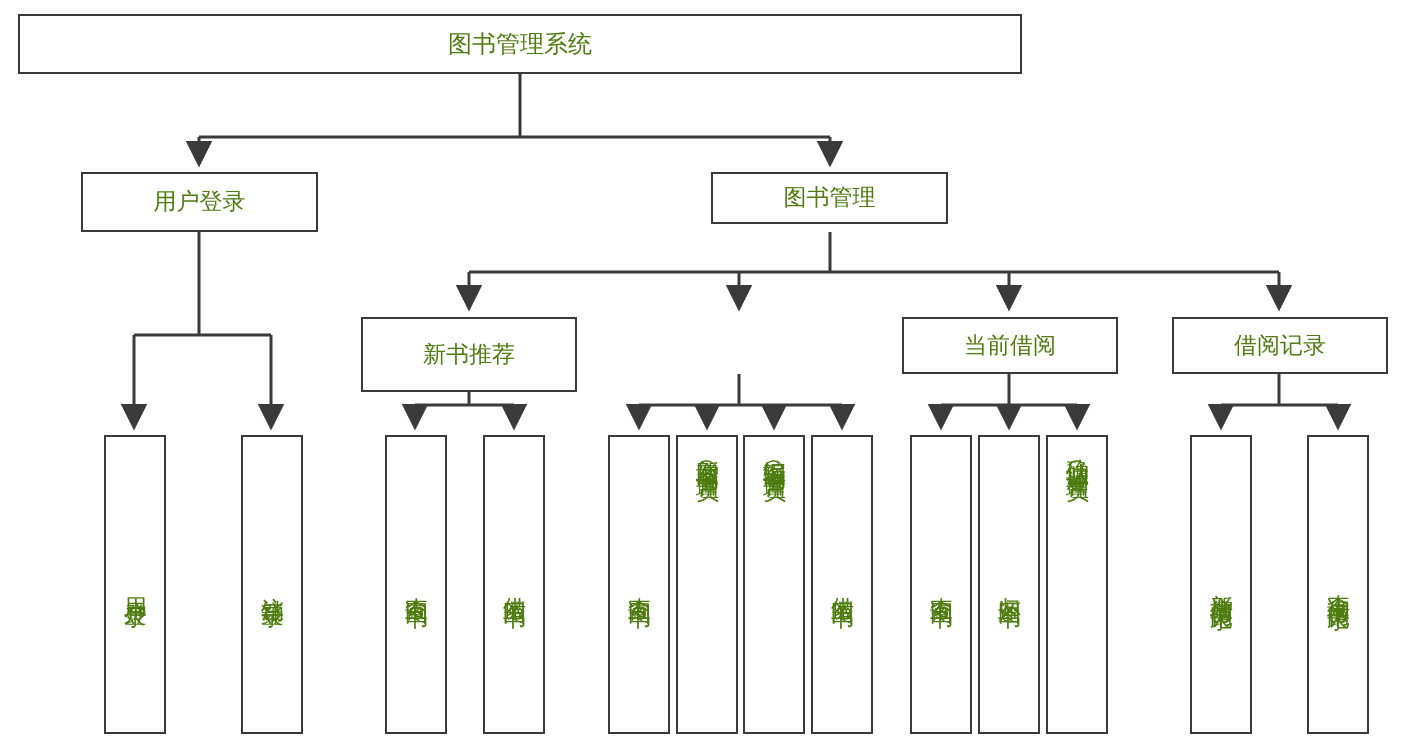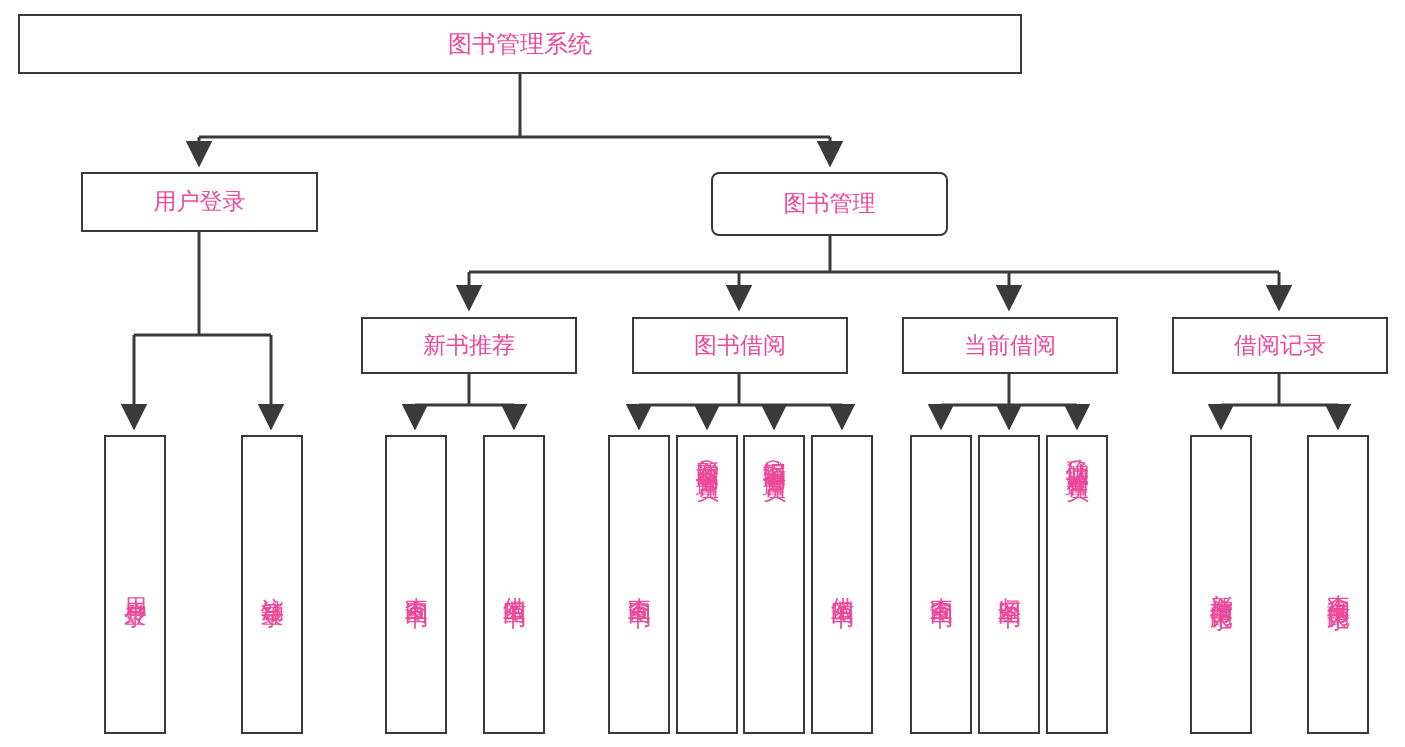--- a/index.html
+++ b/index.html
@@ -23,21 +23,21 @@
     background: #ffffff;
     border: 2px solid #3a3a3a;
     display: flex;
     align-items: center;
     justify-content: center;
   }
   .node.root {
     border-width: 2px;
   }
   .node .label {
-    color: #ec4899;
+    color: #4d7c0f;
     line-height: 1.12;
     text-align: center;
     white-space: nowrap;
   }
   .node.h .label {
     font-size: 23px;
   }
   .node.root .label {
     font-size: 24px;
   }
@@ -129,29 +129,26 @@
     </g>
   </svg>
 
   <div class="node root h" style="left:18px; top:14px; width:1004px; height:60px;">
     <span class="label">图书管理系统</span>
   </div>
 
   <div class="node h" style="left:81px; top:172px; width:237px; height:60px;">
     <span class="label">用户登录</span>
   </div>
-  <div class="node h" style="left:711px; top:172px; width:237px; height:64px;border-radius:8px;">
+  <div class="node h" style="left:711px; top:172px; width:237px; height:52px;">
     <span class="label">图书管理</span>
   </div>
 
-  <div class="node h" style="left:361px; top:317px; width:216px; height:57px;">
+  <div class="node h" style="left:361px; top:317px; width:216px; height:75px;">
     <span class="label">新书推荐</span>
-  </div>
-  <div class="node h" style="left:632px; top:317px; width:216px; height:57px;">
-    <span class="label">图书借阅</span>
   </div>
   <div class="node h" style="left:1172px; top:317px; width:216px; height:57px;">
     <span class="label">借阅记录</span>
   </div>
   <div class="node h" style="left:902px; top:317px; width:216px; height:57px;">
     <span class="label">当前借阅</span>
   </div>
 
   <div class="node v mid" style="left:104px; top:435px; width:62px; height:299px;">
     <span class="label">用户登录</span>

